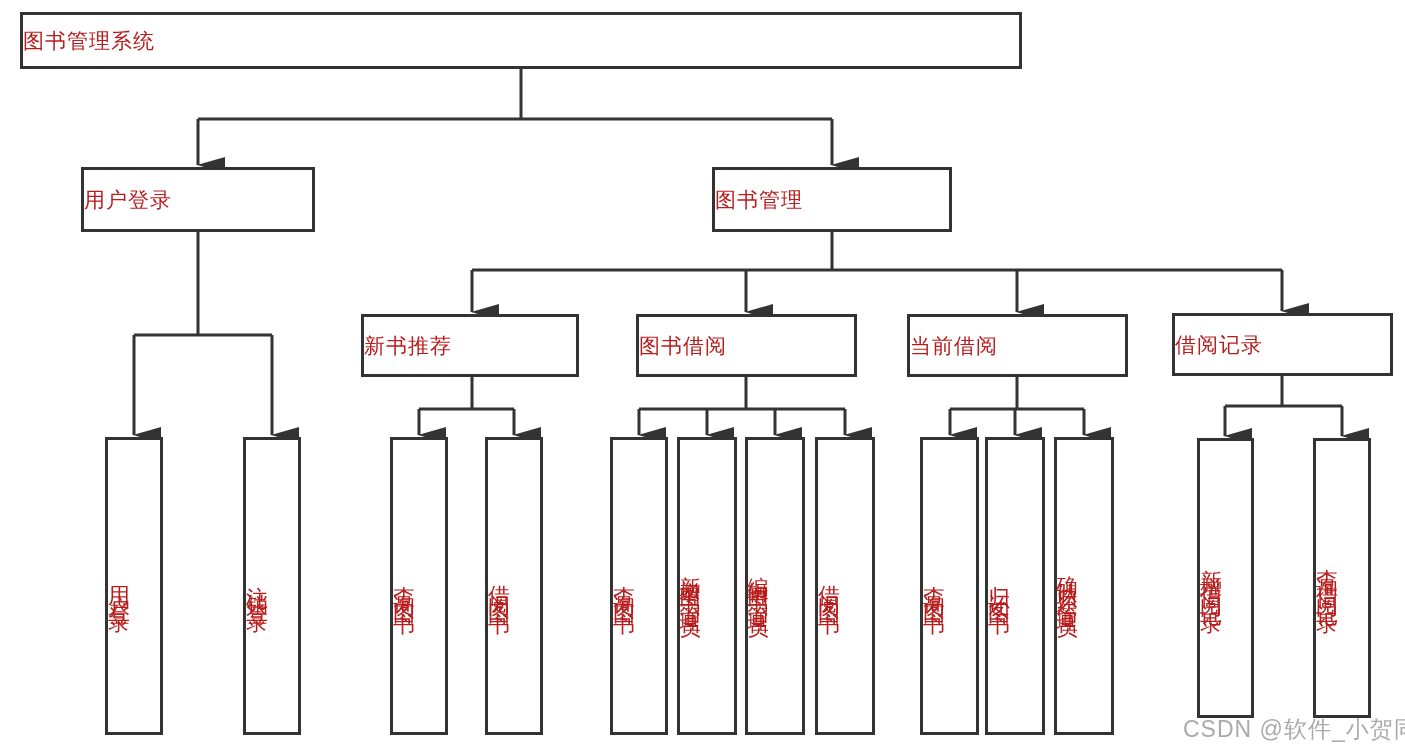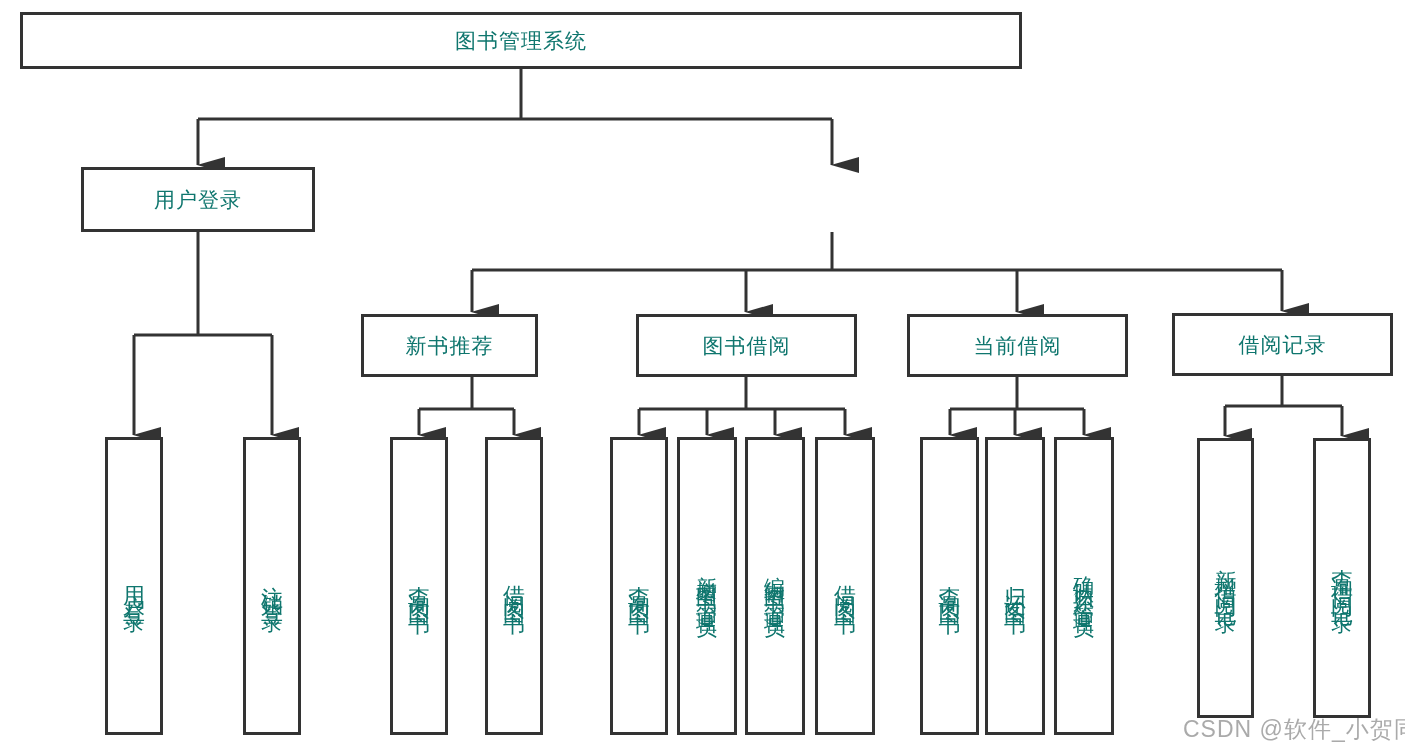--- a/index.html
+++ b/index.html
@@ -11,22 +11,22 @@
     font-family:"Liberation Sans","DejaVu Sans",sans-serif;
   }
   #connectors{position:absolute;left:0;top:0;z-index:1;}
   .box{
     position:absolute;
     box-sizing:border-box;
     background:#ffffff;
     border:3px solid #333333;
     display:flex;
     align-items:center;
-    justify-content:center;
-    color:#0f766e;
+    justify-content:flex-start;
+    color:#b91c1c;
     z-index:2;
   }
   .hlabel{
     font-size:21px;
     letter-spacing:1px;
     white-space:nowrap;
     line-height:1;
   }
   .vlabel{
     writing-mode:vertical-rl;
@@ -108,22 +108,25 @@
     </g>
   </svg>
 
   <div class="box" style="left:20px;top:12px;width:1002px;height:57px;">
     <span class="hlabel">图书管理系统</span>
   </div>
 
   <div class="box" style="left:81px;top:167px;width:234px;height:65px;">
     <span class="hlabel">用户登录</span>
   </div>
+  <div class="box" style="left:712px;top:167px;width:240px;height:65px;">
+    <span class="hlabel">图书管理</span>
+  </div>
 
-  <div class="box" style="left:361px;top:314px;width:177px;height:63px;">
+  <div class="box" style="left:361px;top:314px;width:218px;height:63px;">
     <span class="hlabel">新书推荐</span>
   </div>
   <div class="box" style="left:907px;top:314px;width:221px;height:63px;">
     <span class="hlabel">当前借阅</span>
   </div>
   <div class="box" style="left:636px;top:314px;width:221px;height:63px;">
     <span class="hlabel">图书借阅</span>
   </div>
   <div class="box" style="left:1172px;top:313px;width:221px;height:63px;">
     <span class="hlabel">借阅记录</span>

